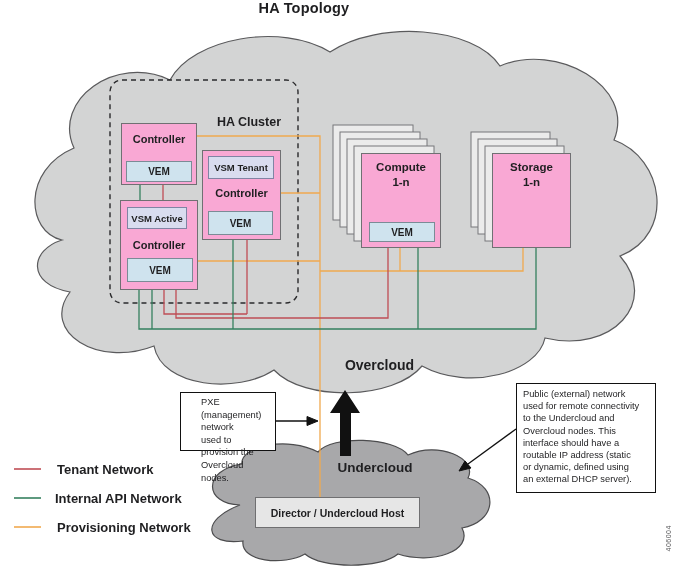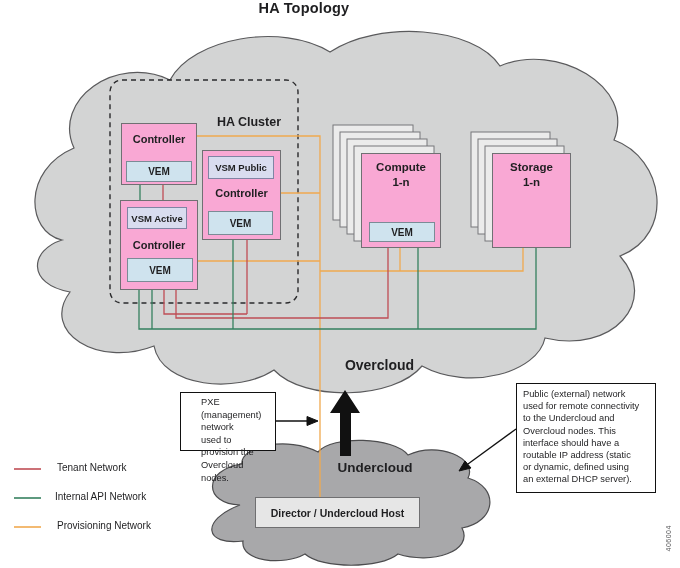--- a/index.html
+++ b/index.html
@@ -31,21 +31,21 @@
   .director{
     background:#e6e6e6;border:1px solid #6f6f71;
     display:flex;align-items:center;justify-content:center;
     font-size:10.5px;font-weight:600;
   }
   .note{
     background:#ffffff;border:1.5px solid #111111;
     font-size:9.3px;line-height:12.6px;white-space:pre-line;padding:3px 20px;
   }
   .note.public{line-height:12.2px;padding:4px 6px;}
-  .legendlbl{font-size:10px;font-weight:400;}
+  .legendlbl{font-size:13px;font-weight:700;}
   .figid{font-size:7px;color:#58585a;transform:rotate(-90deg);letter-spacing:.5px;}
 </style>
 </head>
 <body>
 
 <div id="stage">
 
   <svg id="diagram-svg" width="680" height="568" viewBox="0 0 680 568">
 
     <path fill="#d3d4d4" stroke="#5a5a5c" stroke-width="1.2" d="M62 240 C26 232 22 170 74 148 C52 100 116 54 170 80
@@ -125,21 +125,21 @@
     <div class="vem" style="left:4px;top:37px;width:64px;height:19px;">VEM</div>
   </div>
 
   <div class="abs node" style="left:120px;top:200px;width:78px;height:90px;">
     <div class="vsm" style="left:6px;top:6px;width:58px;height:20px;">VSM Active</div>
     <div class="nodelbl" style="top:38px;">Controller</div>
     <div class="vem" style="left:6px;top:57px;width:64px;height:22px;">VEM</div>
   </div>
 
   <div class="abs node" style="left:202px;top:150px;width:79px;height:90px;">
-    <div class="vsm" style="left:5px;top:5px;width:64px;height:21px;">VSM Public</div>
+    <div class="vsm" style="left:5px;top:5px;width:64px;height:21px;">VSM Tenant</div>
     <div class="nodelbl" style="top:36px;">Controller</div>
     <div class="vem" style="left:5px;top:60px;width:63px;height:22px;">VEM</div>
   </div>
 
   <div class="abs node" style="left:361px;top:153px;width:80px;height:95px;">
     <div class="stacklbl">Compute
 1-n</div>
     <div class="vem" style="left:7px;top:68px;width:64px;height:18px;">VEM</div>
   </div>
 

